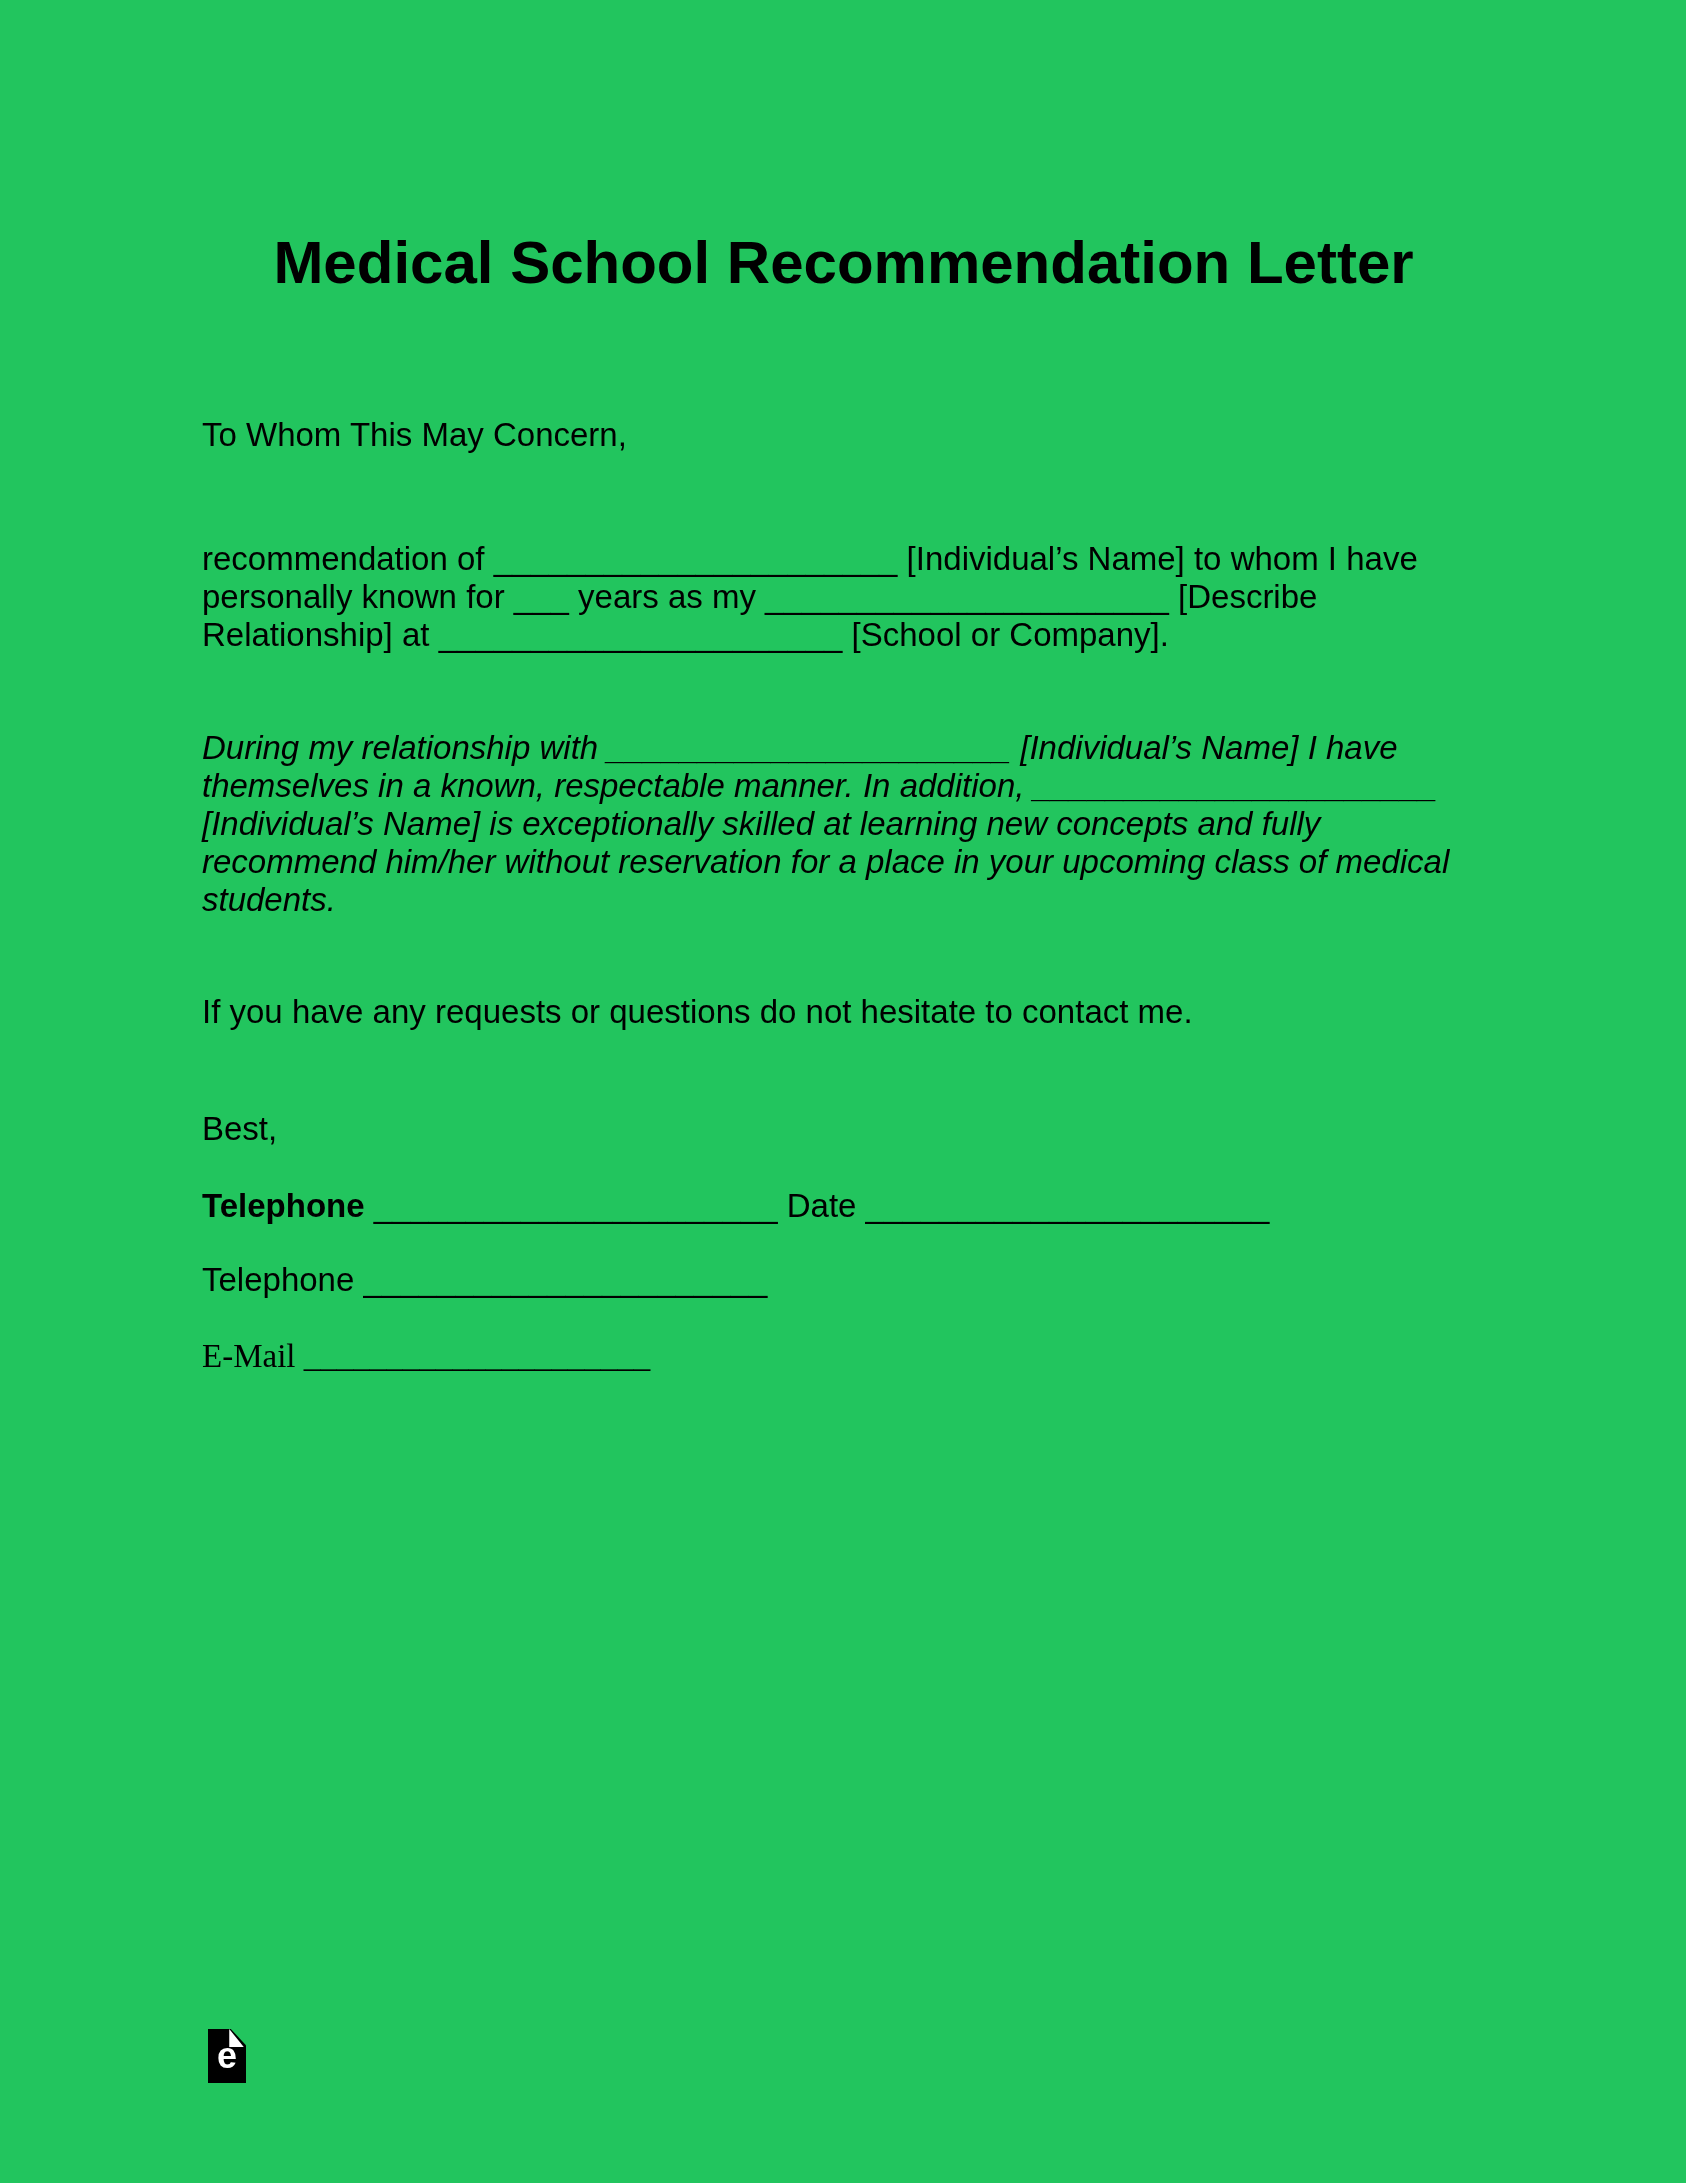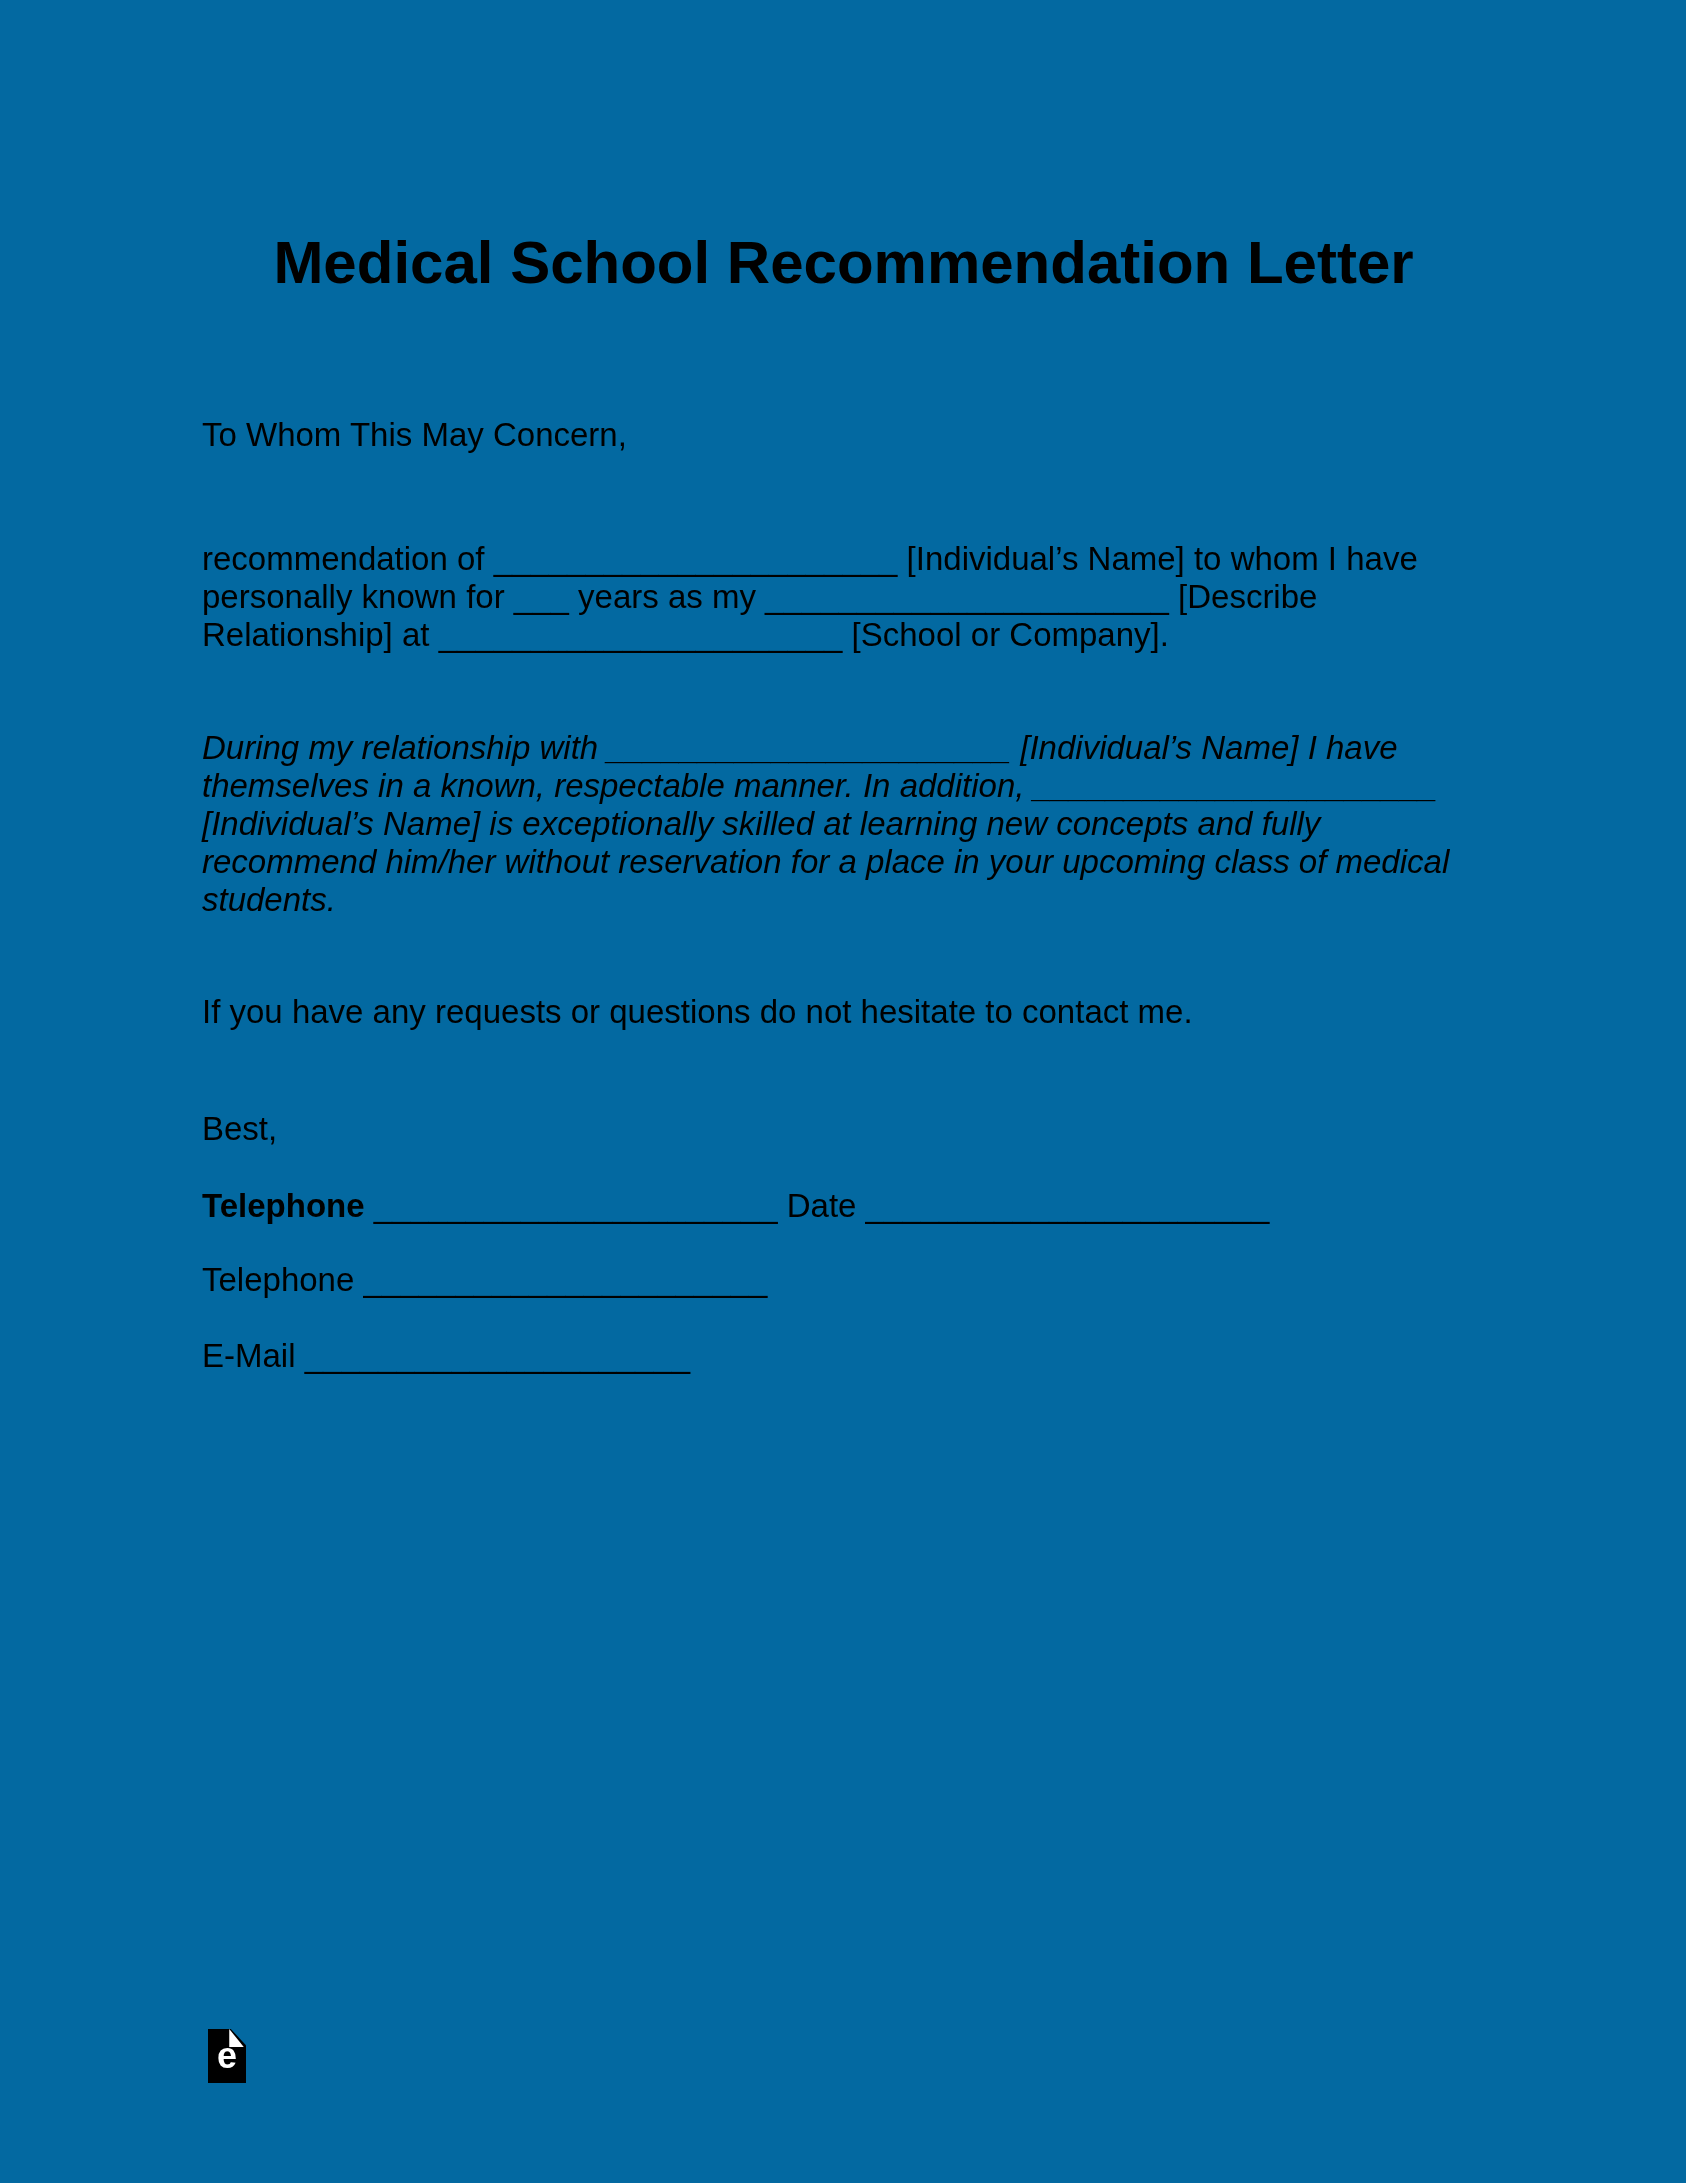--- a/index.html
+++ b/index.html
@@ -7,21 +7,21 @@
     width: 1687px;
     height: 2183px;
     background: #ffffff;
     font-family: "Liberation Sans", "DejaVu Sans", sans-serif;
     color: #000000;
     position: relative;
   }
   .page {
     position: absolute;
     inset: 0;
-    background: #0369a1;
+    background: #22c55e;
   }
   .doc-title {
     position: absolute;
     top: 233px;
     left: 0;
     width: 1687px;
     text-align: center;
     font-size: 60px;
     font-weight: bold;
     line-height: 60px;
@@ -35,21 +35,21 @@
     line-height: 38px;
     white-space: nowrap;
   }
   .salutation   { top: 416px; }
   .para-1       { top: 540px; }
   .para-2       { top: 729px; font-style: italic; }
   .para-3       { top: 993px; }
   .closing      { top: 1110px; }
   .sig-row      { top: 1187px; }
   .tel-row      { top: 1261px; }
-  .email-row    { top: 1337px; }
+  .email-row    { top: 1337px; font-family: Liberation Serif, serif; }
   .bold { font-weight: bold; }
   .logo {
     position: absolute;
     left: 208px;
     top: 2029px;
     width: 38px;
     height: 54px;
   }
   .logo-sheet {
     position: absolute;

